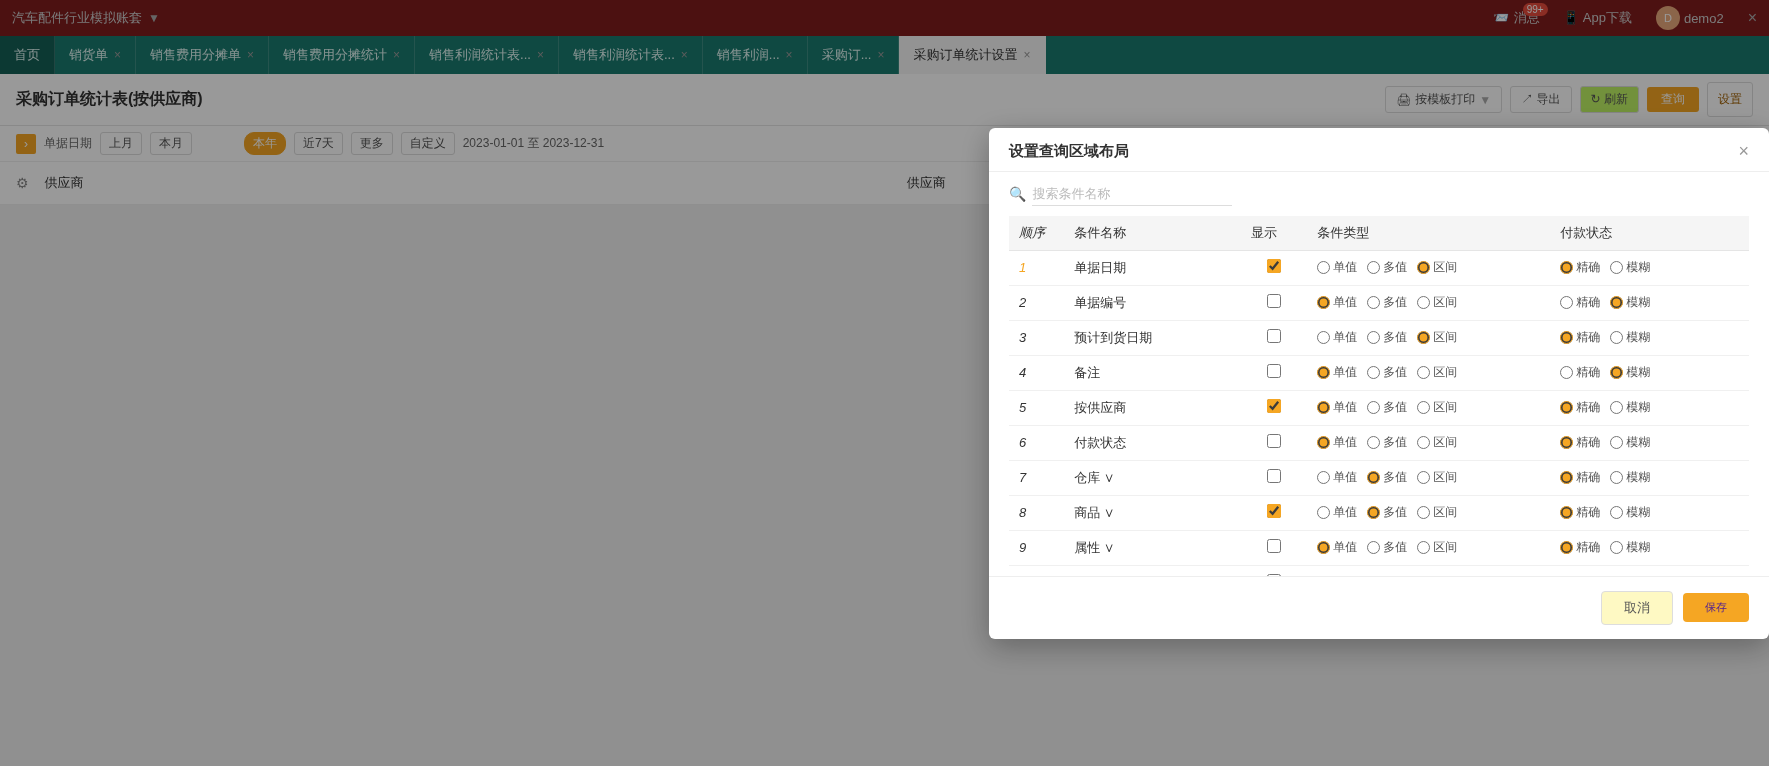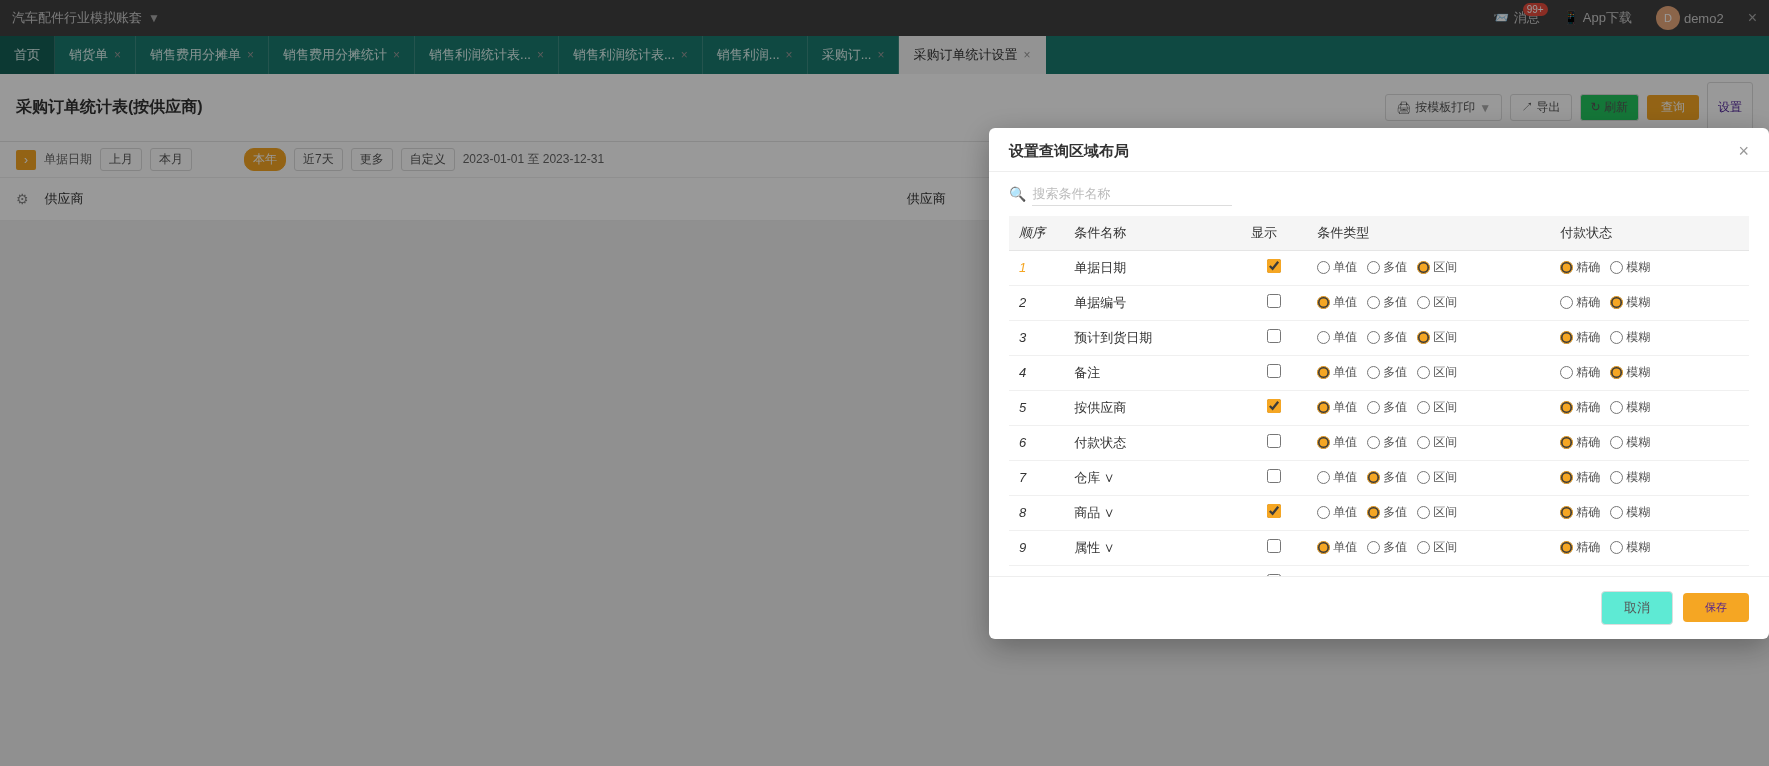--- a/index.html
+++ b/index.html
@@ -1,20 +1,20 @@
 <!DOCTYPE html>
 <html><head>
   <meta charset="utf-8">
   <style>
     * { box-sizing: border-box; margin: 0; padding: 0; }
     body { font-family: 'Microsoft YaHei', Arial, sans-serif; font-size: 13px; background: #f0f0f0; overflow: hidden; }
 
     
     .top-bar {
-      background: #404040;
+      background: #7f1d1d;
       height: 36px;
       display: flex;
       align-items: center;
       justify-content: space-between;
       padding: 0 12px;
       color: #ccc;
     }
     .top-bar-left { font-size: 13px; color: #ccc; display: flex; align-items: center; gap: 6px; }
     .top-bar-right { display: flex; align-items: center; gap: 24px; font-size: 13px; color: #ccc; }
     .top-bar-right .notif { position: relative; }
@@ -60,23 +60,23 @@
       padding: 8px 16px;
       display: flex;
       align-items: center;
       justify-content: space-between;
       border-bottom: 1px solid #e5e5e5;
     }
     .page-title { font-size: 16px; font-weight: bold; color: #333; }
     .page-actions { display: flex; gap: 8px; align-items: center; }
     .btn-print { background: #fff; border: 1px solid #ddd; padding: 4px 10px; border-radius: 3px; cursor: pointer; font-size: 12px; color: #555; display: flex; align-items: center; gap: 4px; }
     .btn-export { background: #fff; border: 1px solid #ddd; padding: 4px 10px; border-radius: 3px; cursor: pointer; font-size: 12px; color: #555; }
-    .btn-refresh { background: #22c55e; border: 1px solid #ddd; padding: 4px 10px; border-radius: 3px; cursor: pointer; font-size: 12px; color: #555; }
+    .btn-refresh { background: #bef264; border: 1px solid #ddd; padding: 4px 10px; border-radius: 3px; cursor: pointer; font-size: 12px; color: #555; }
     .btn-query { background: #f5a623; border: none; padding: 4px 14px; border-radius: 3px; cursor: pointer; font-size: 12px; color: #fff; }
-    .btn-settings { background: #fff; border: 1px solid #ddd; padding: 16px 10px; border-radius: 3px; cursor: pointer; font-size: 12px; color: #4c1d95; }
+    .btn-settings { background: #fff; border: 1px solid #ddd; padding: 8px 10px; border-radius: 3px; cursor: pointer; font-size: 12px; color: #a16207; }
 
     
     .filter-bar {
       background: #fff;
       padding: 6px 16px;
       display: flex;
       align-items: center;
       gap: 8px;
       border-bottom: 1px solid #eee;
     }
@@ -223,21 +223,21 @@
       align-items: center;
       justify-content: flex-end;
       padding: 14px 20px;
       border-top: 1px solid #eee;
       gap: 10px;
     }
     .btn-cancel {
       padding: 7px 22px;
       border: 1px solid #ddd;
       border-radius: 4px;
-      background: #5eead4;
+      background: #fef9c3;
       cursor: pointer;
       font-size: 13px;
       color: #555;
     }
     .btn-save {
       padding: 7px 22px;
       border: none;
       border-radius: 4px;
       background: #f5a623;
       cursor: pointer;

